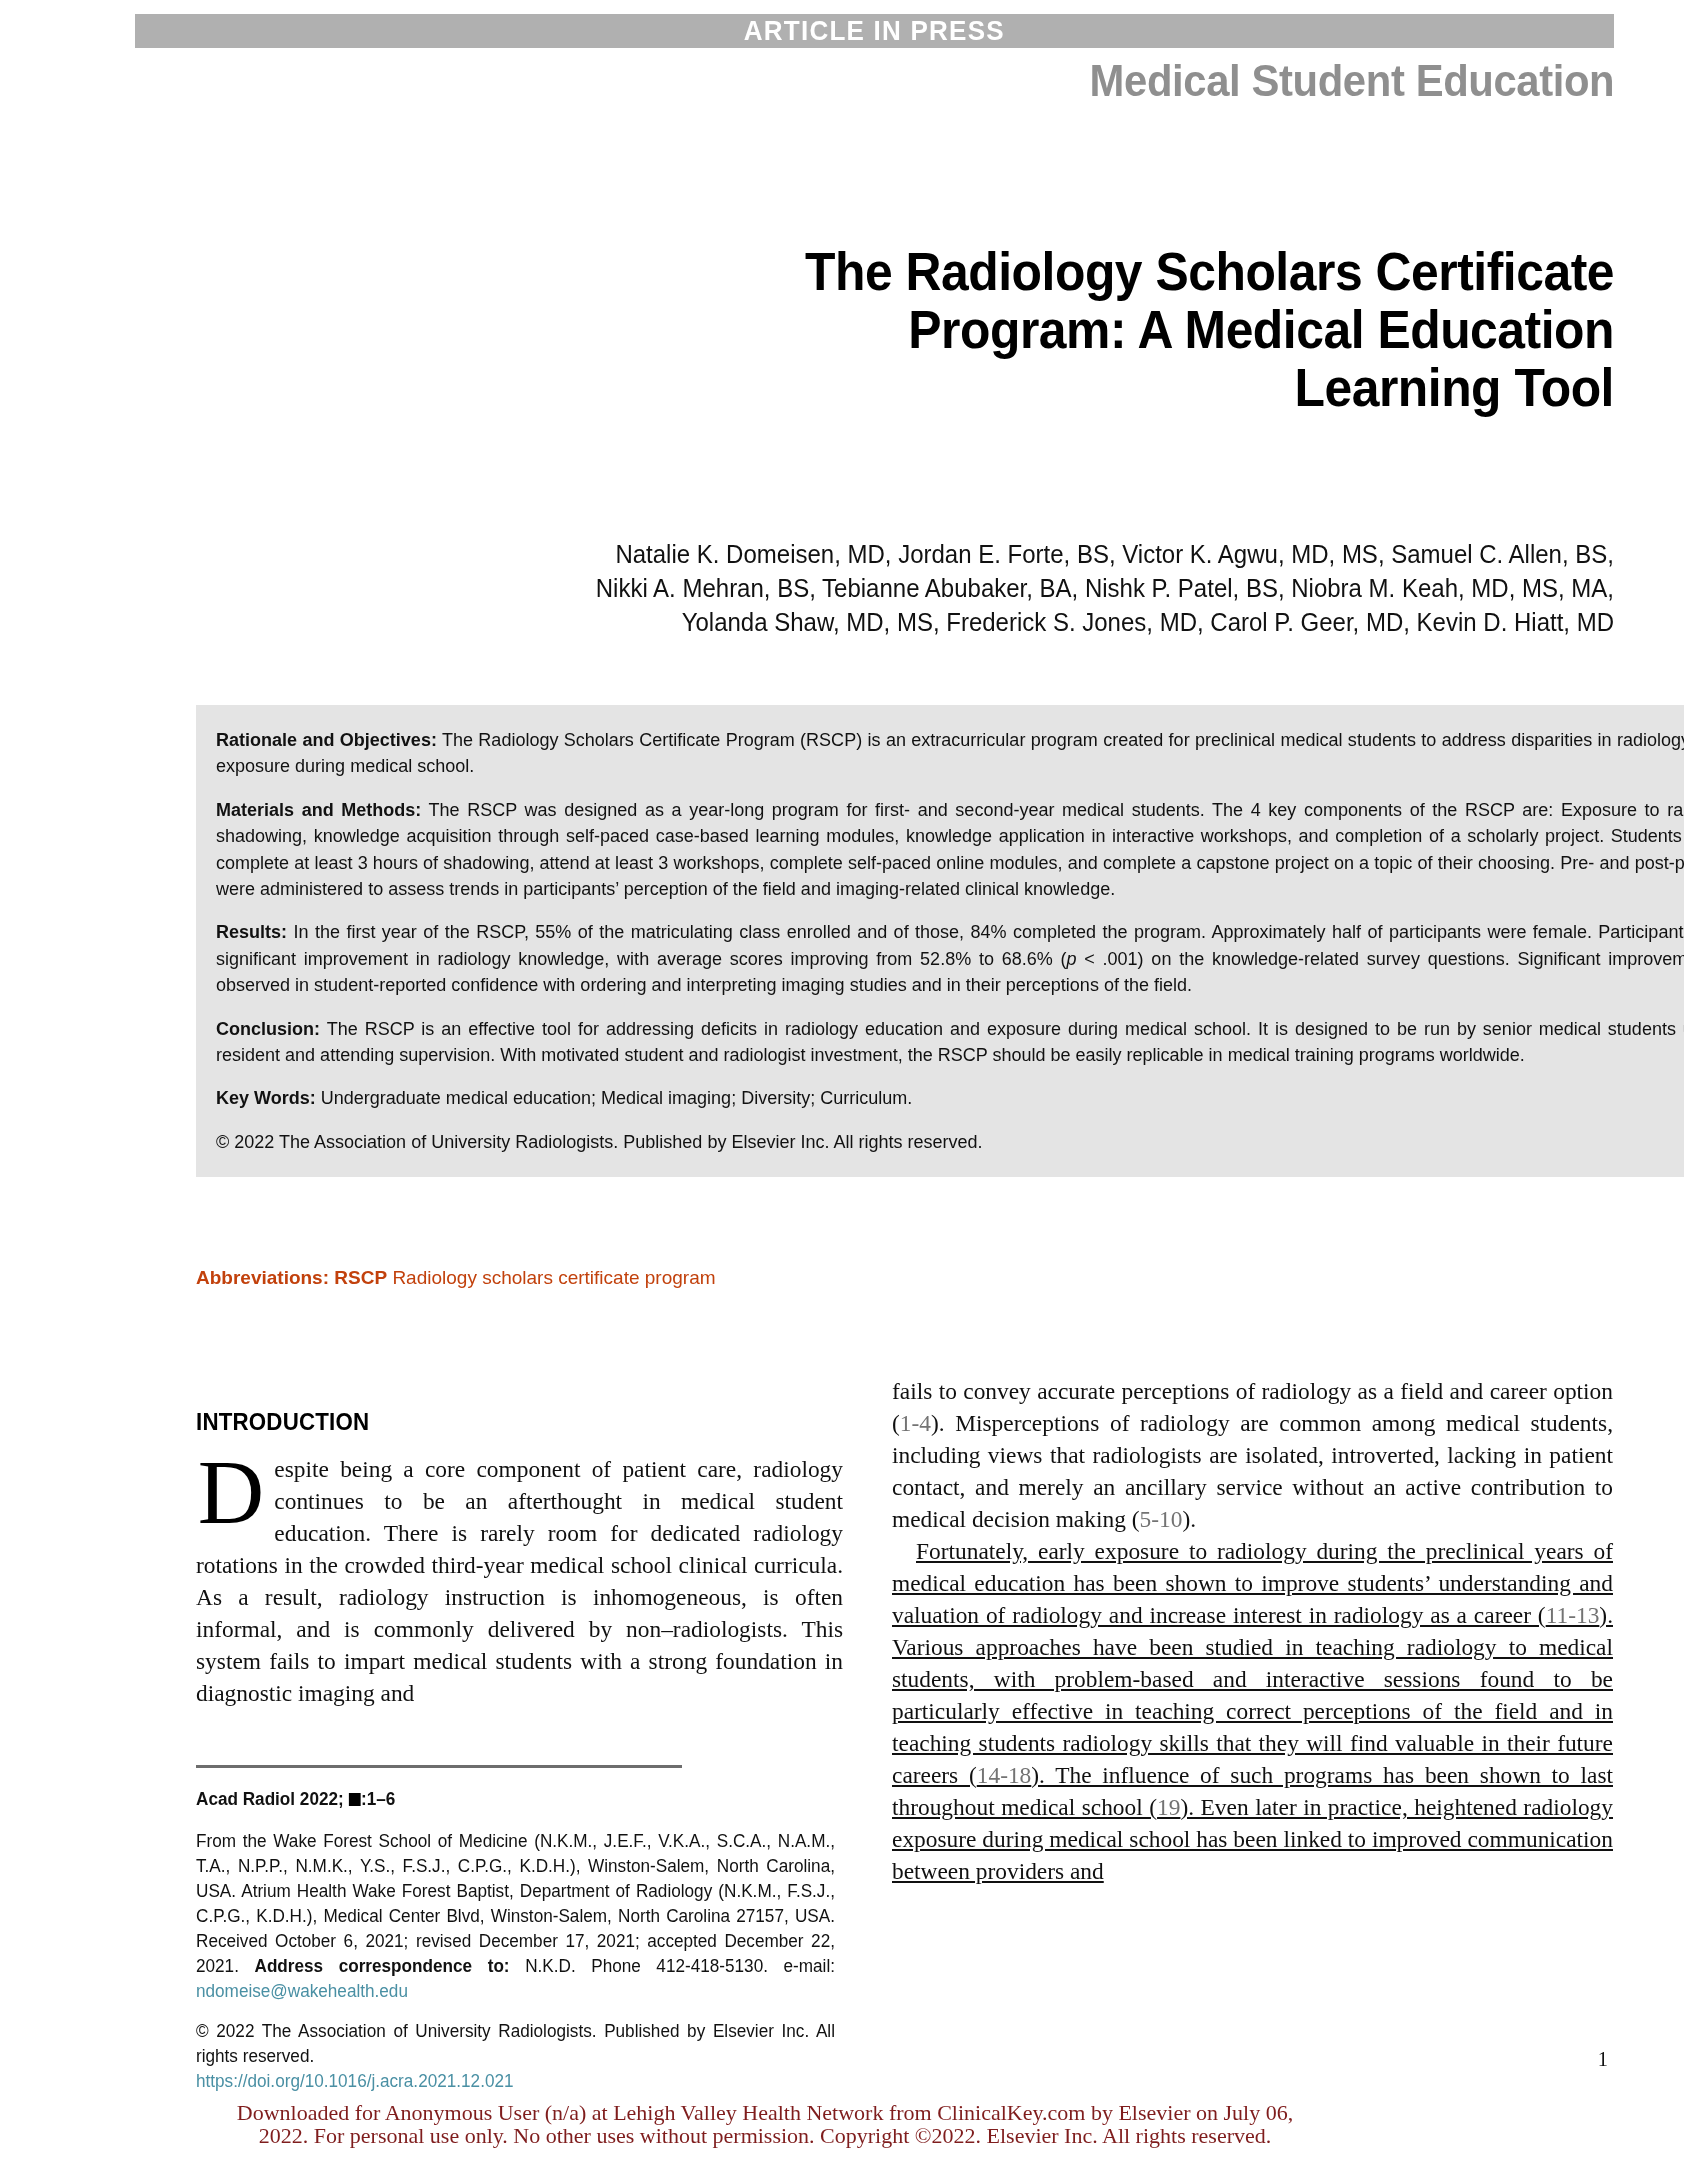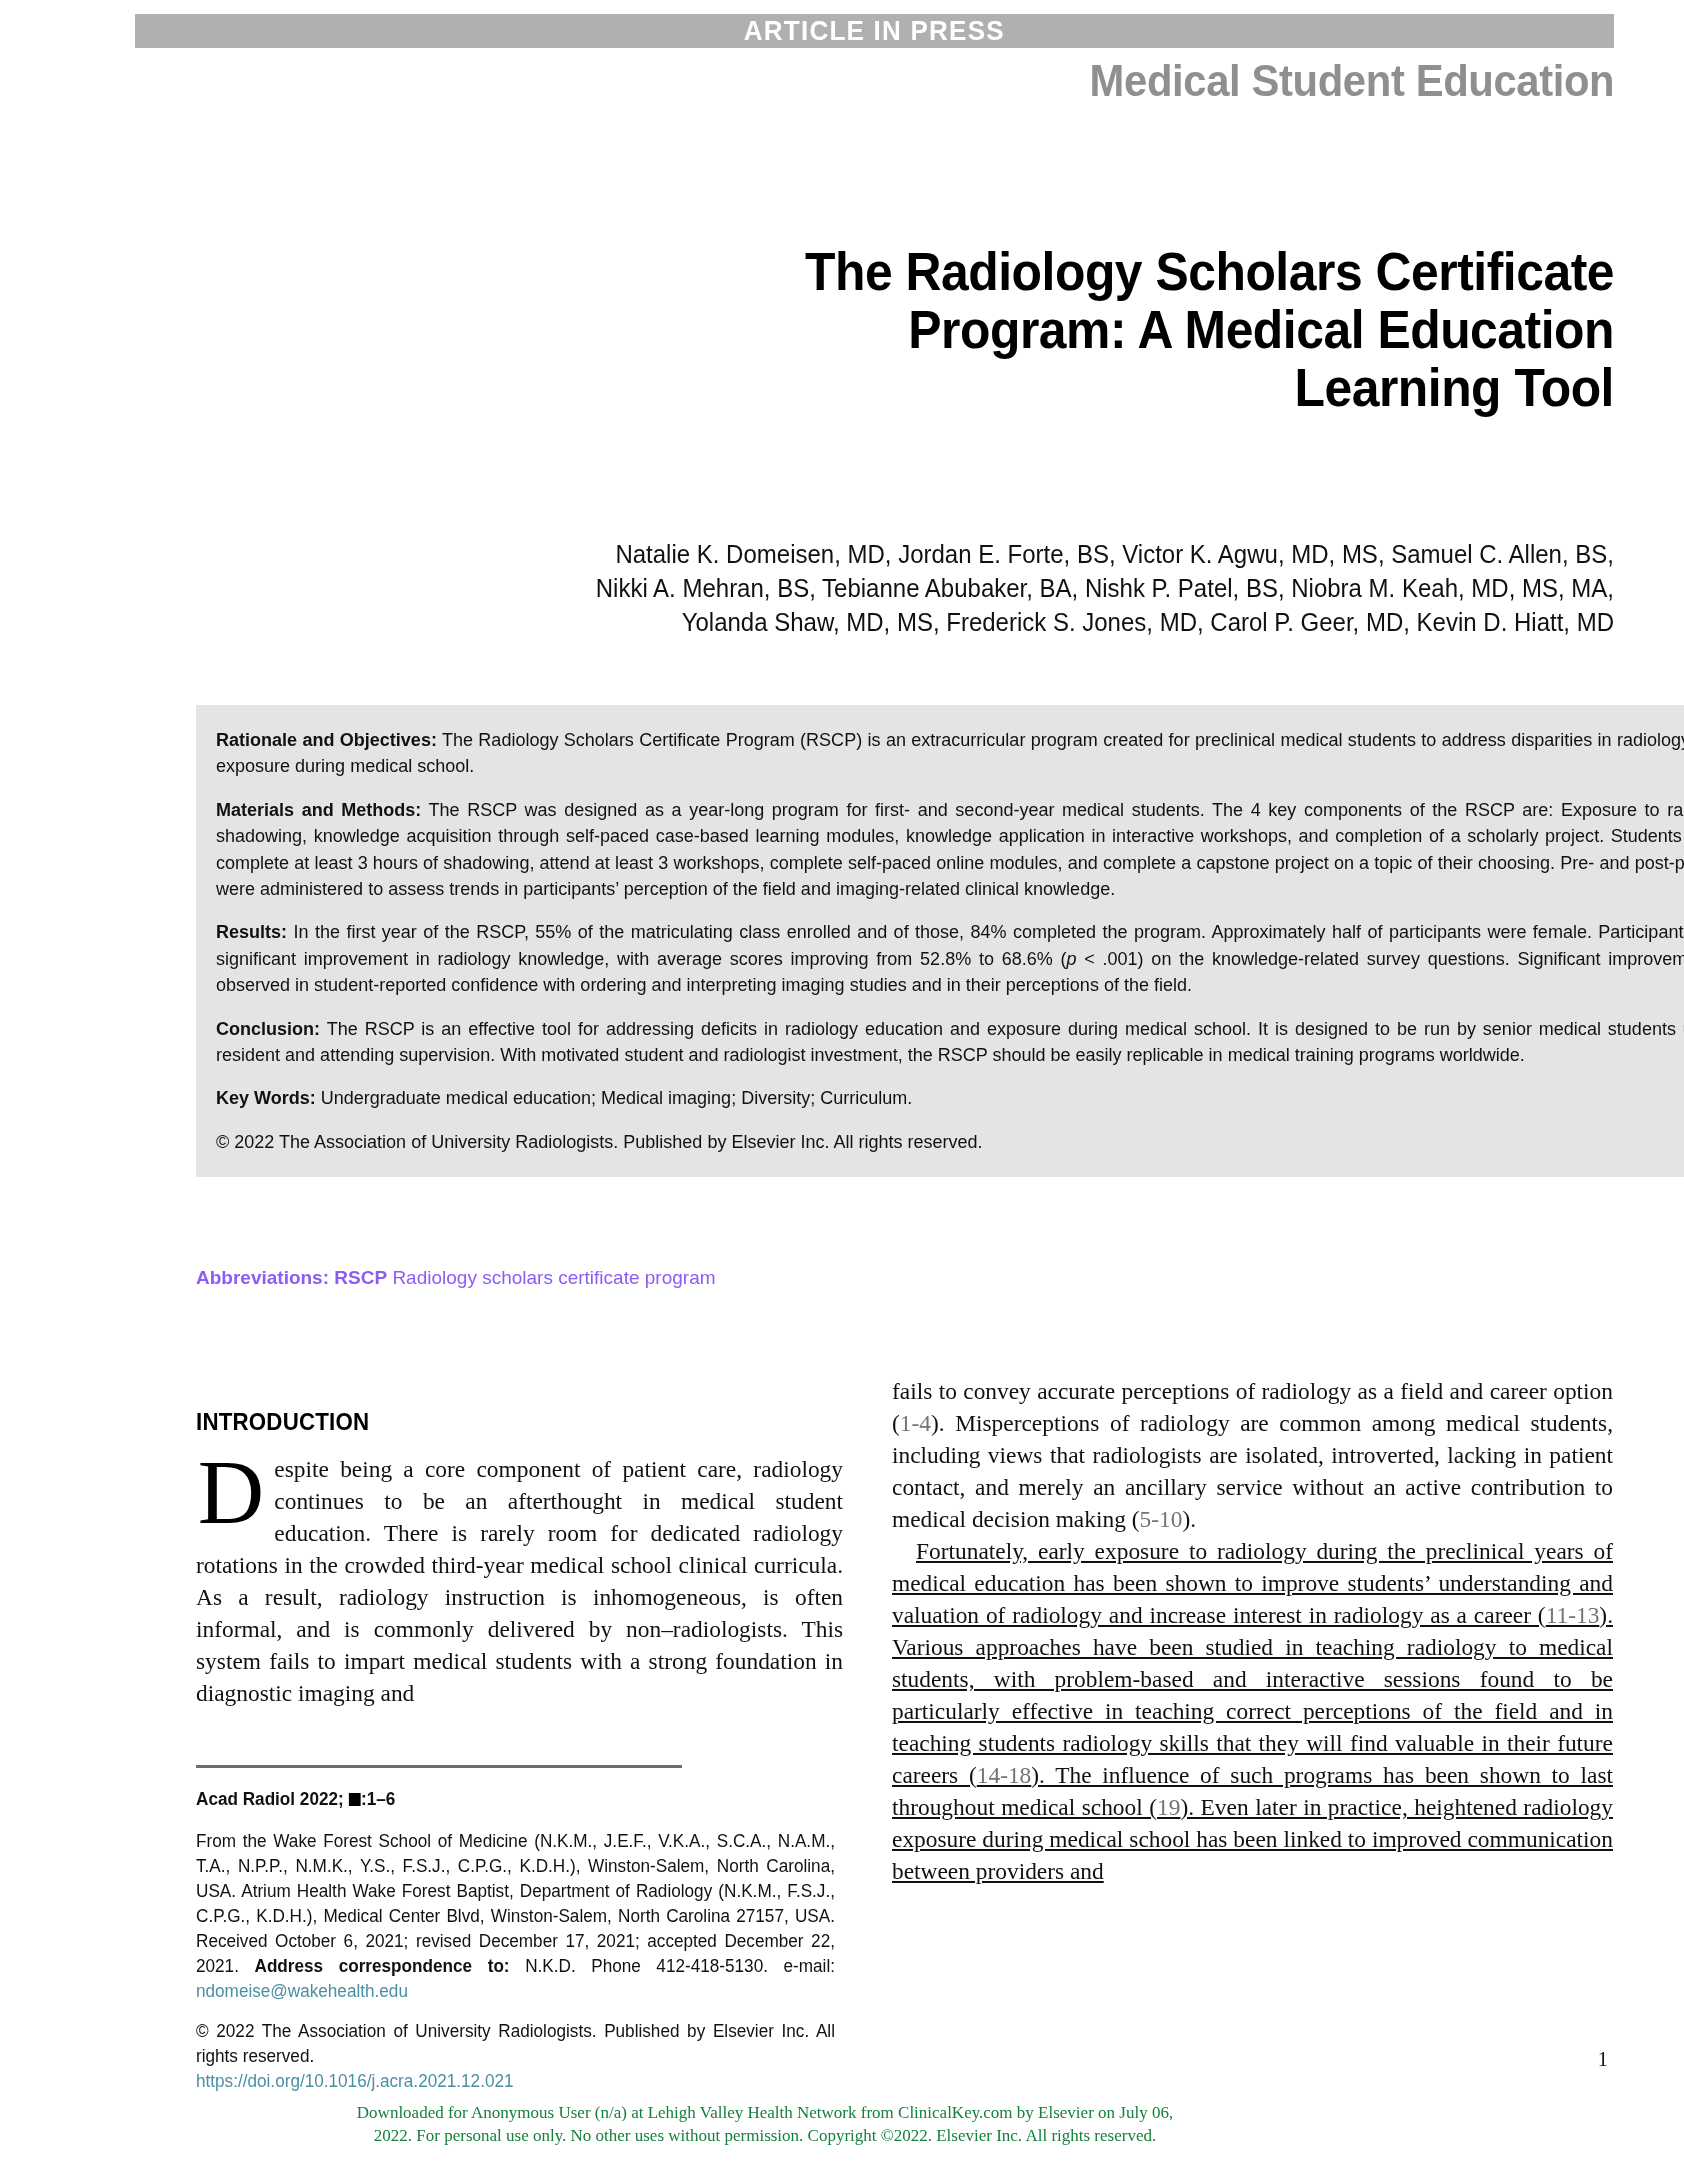--- a/index.html
+++ b/index.html
@@ -113,21 +113,21 @@
   .abs-p:last-child { margin-bottom: 1.7px; }
   .abs-p b { font-weight: bold; }
   .abs-p i { font-style: italic; }
 
   
   .abbrev {
     position: absolute;
     left: 164px;
     top: 1265px;
     width: 1414px;
-    color: #8b5cf6;
+    color: #c2410c;
     font-family: "Liberation Sans Narrow", "Liberation Sans", sans-serif;
     font-size: 19px;
     line-height: 25.6px;
   }
   .abbrev b { font-weight: bold; }
 
   
   .col-left {
     position: absolute;
     left: 164px;
@@ -217,23 +217,23 @@
     font-size: 20.4px;
   }
 
   
   .doc-footer {
     position: absolute;
     left: 0;
     top: 2101px;
     width: 1466px;
     text-align: center;
-    color: #15803d;
+    color: #7f1d1d;
     font-family: "Liberation Serif", serif;
-    font-size: 17px;
+    font-size: 22px;
     line-height: 23px;
   }
   .doc-footer span { display: block; }
 </style>
 </head>
 <body>
 
 <div class="page">
 
   <div class="press-banner">

